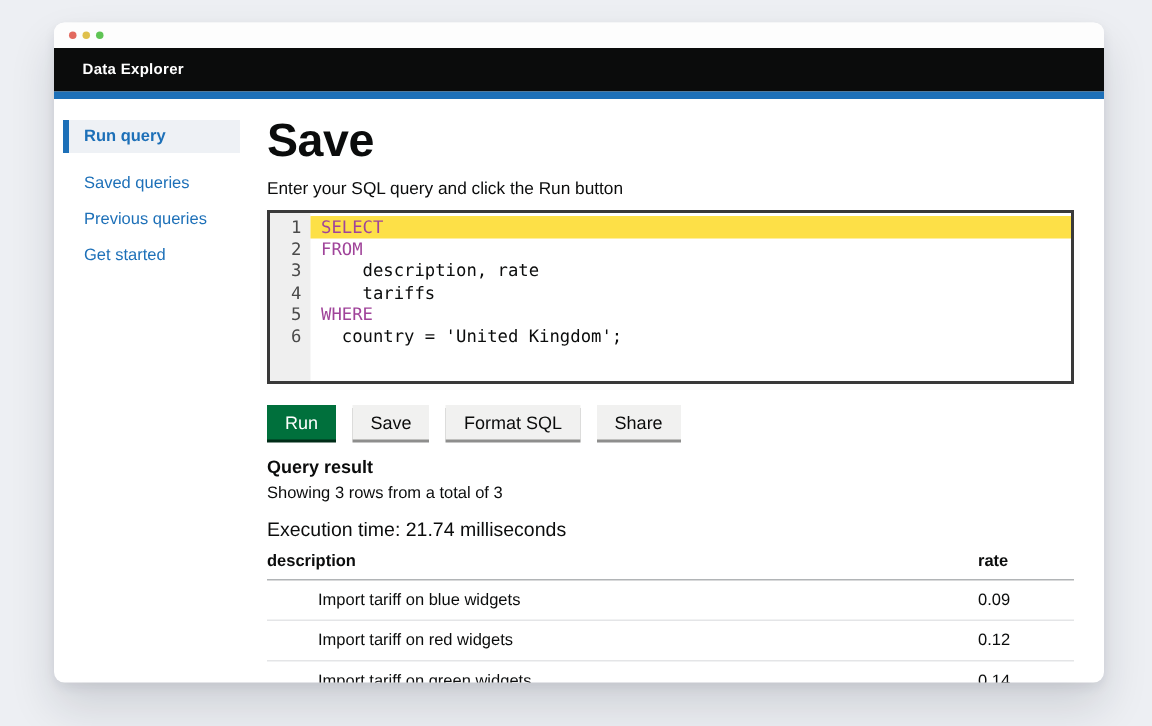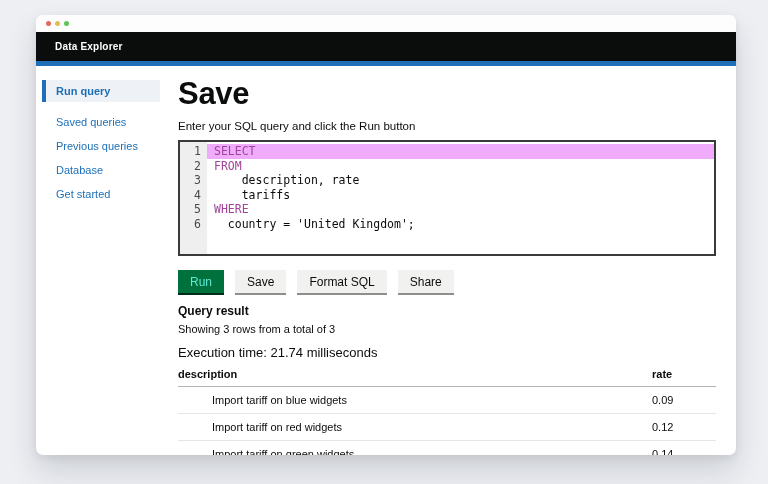--- a/index.html
+++ b/index.html
@@ -47,29 +47,29 @@
   .editor{
     margin-top:8px;width:538px;height:116px;
     border:2px solid #3a3a3a;background:#fff;overflow:hidden;
     font-family:"DejaVu Sans Mono", monospace;font-size:11.5px;line-height:14.5px;
     display:flex;cursor:text;
   }
   .gutter{width:27px;background:#efefef;flex:none;padding-top:2px;}
   .gutter .ln{display:block;text-align:right;padding-right:6px;color:#4a4a4a;}
   .codearea{flex:1;padding-top:2px;}
   .cline{white-space:pre;padding-left:7px;}
-  .cline.hl{background:#f0abfc;}
+  .cline.hl{background:#fde047;}
   .kw{color:var(--kw);}
   
   .btn-row{margin-top:14px;display:flex;gap:11px;}
   button{
     font-family:"Liberation Sans", sans-serif;font-size:12px;
     border:none;border-radius:0;padding:5px 12px 4px;cursor:pointer;
   }
-  .btn-primary{background:var(--green);color:#5eead4;box-shadow:0 2px 0 #002d18;}
+  .btn-primary{background:var(--green);color:#ffffff;box-shadow:0 2px 0 #002d18;}
   .btn-secondary{background:#f1f1f0;color:#0b0c0c;box-shadow:0 2px 0 #8e8e8d;}
   
   .result-heading{font-size:12px;font-weight:bold;margin-top:11px;}
   .result-summary{font-size:11px;margin-top:5px;}
   .result-exec{font-size:13px;margin-top:10px;}
   .rtable{margin-top:8px;width:538px;}
   .trow{display:flex;}
   .thead{border-bottom:1px solid #b1b4b6;}
   .thead .cell{font-weight:bold;padding-bottom:6px;}
   .tdata{border-bottom:1px solid #e4e5e7;}
@@ -90,21 +90,20 @@
   <div class="appbar">
     <span class="title">Data Explorer</span>
   </div>
   <div class="bluebar"></div>
 
   <div class="content">
     <nav class="sidebar" id="sidebar">
         <div class="side-item active">Run query</div>
         <div class="side-item">Saved queries</div>
         <div class="side-item">Previous queries</div>
-        <div class="side-item">Database</div>
         <div class="side-item">Get started</div>
       </nav>
 
     <div class="main">
       <h1>Save</h1>
       <div class="hint">Enter your SQL query and click the Run button</div>
 
       <div class="editor">
         <div class="gutter" id="gutter">
             <span class="ln">1</span>

